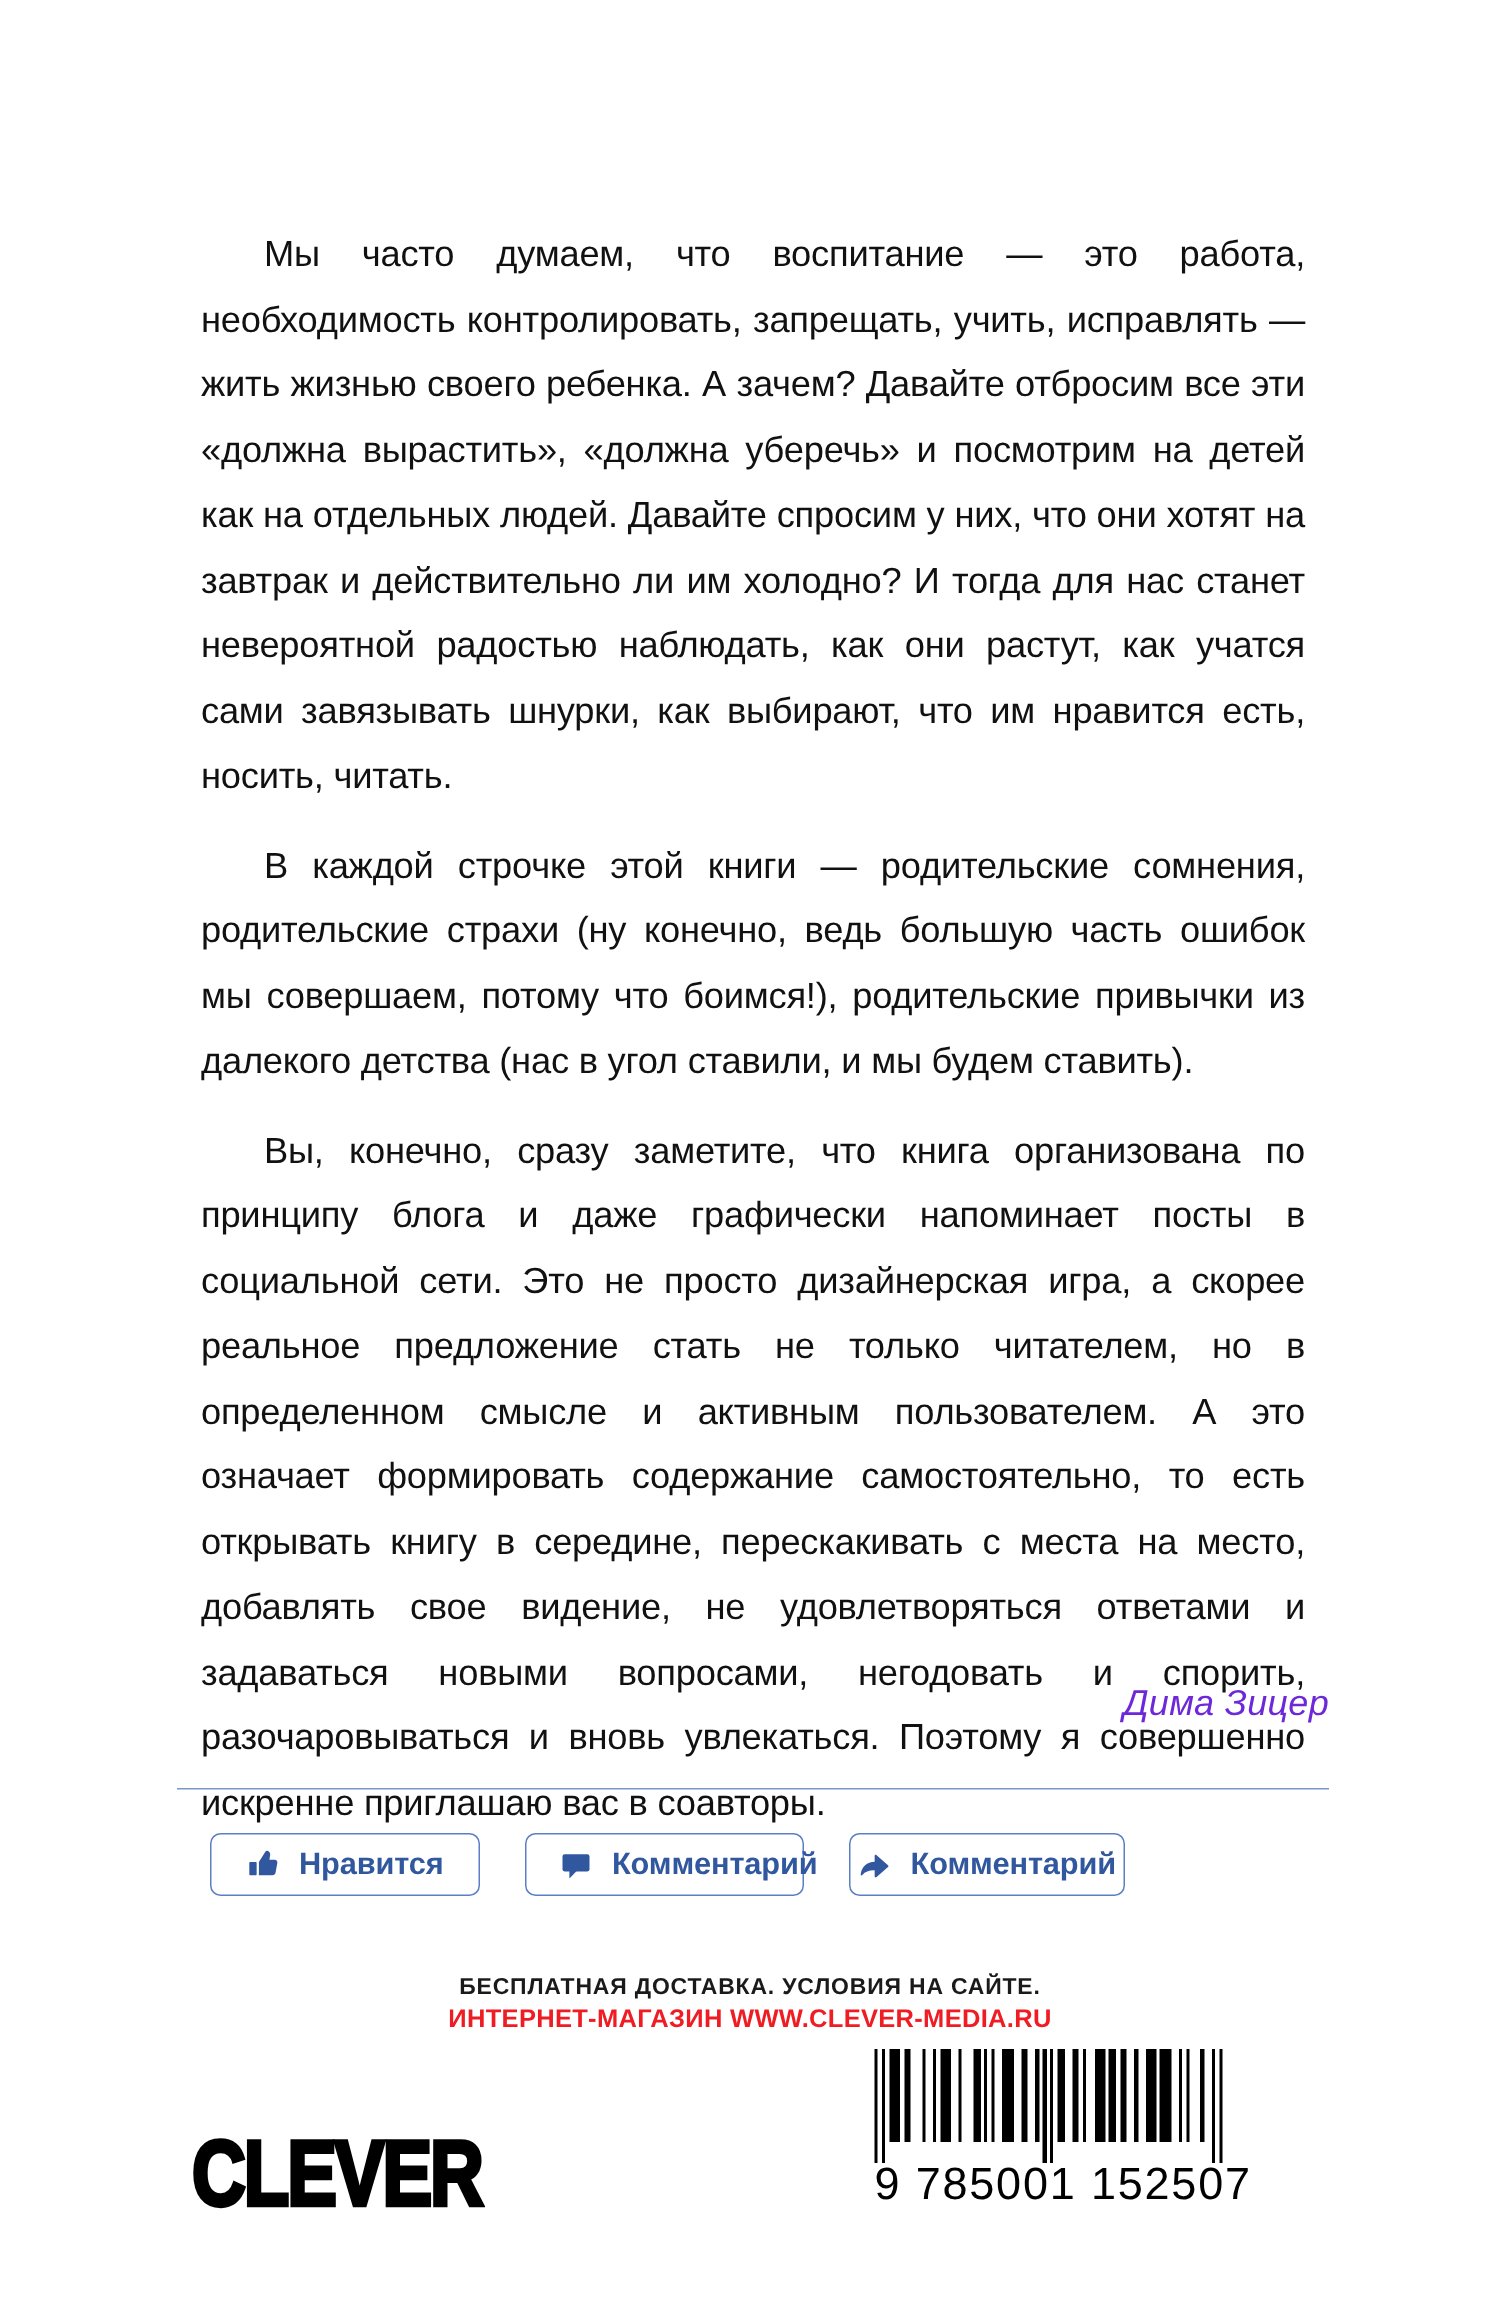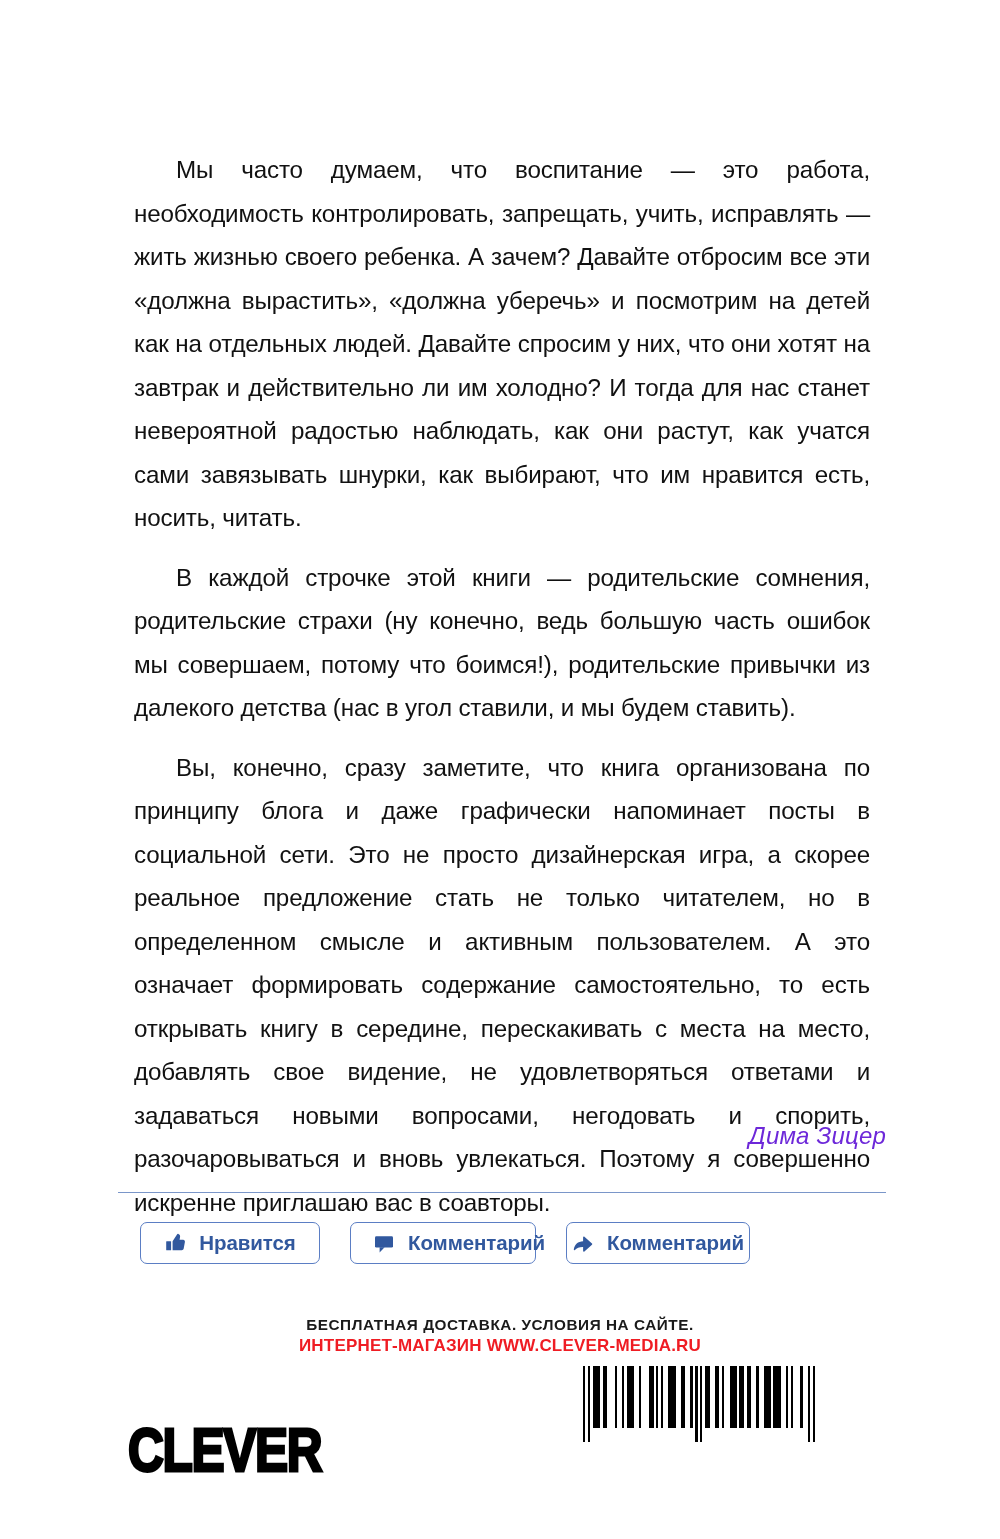--- a/index.html
+++ b/index.html
@@ -250,17 +250,18 @@
         <span style="left: 163.621px; width: 4.63421px; height: 62px;"></span>
         <span style="left: 173.389px; width: 2.19211px; height: 62px;"></span>
         <span style="left: 180.716px; width: 7.07632px; height: 62px;"></span>
         <span style="left: 190.484px; width: 7.07632px; height: 62px;"></span>
         <span style="left: 202.695px; width: 2.19211px; height: 62px;"></span>
         <span style="left: 207.579px; width: 2.19211px; height: 62px;"></span>
         <span style="left: 217.347px; width: 2.19211px; height: 62px;"></span>
         <span style="left: 224.674px; width: 2.19211px; height: 76px;"></span>
         <span style="left: 229.558px; width: 2.19211px; height: 76px;"></span>
       </div>
+    <div class="barcode-digits">9 785001 152507</div>
   </div>
 
   <div class="logo">CLEVER</div>
 
 </div>
 
 </body></html>

